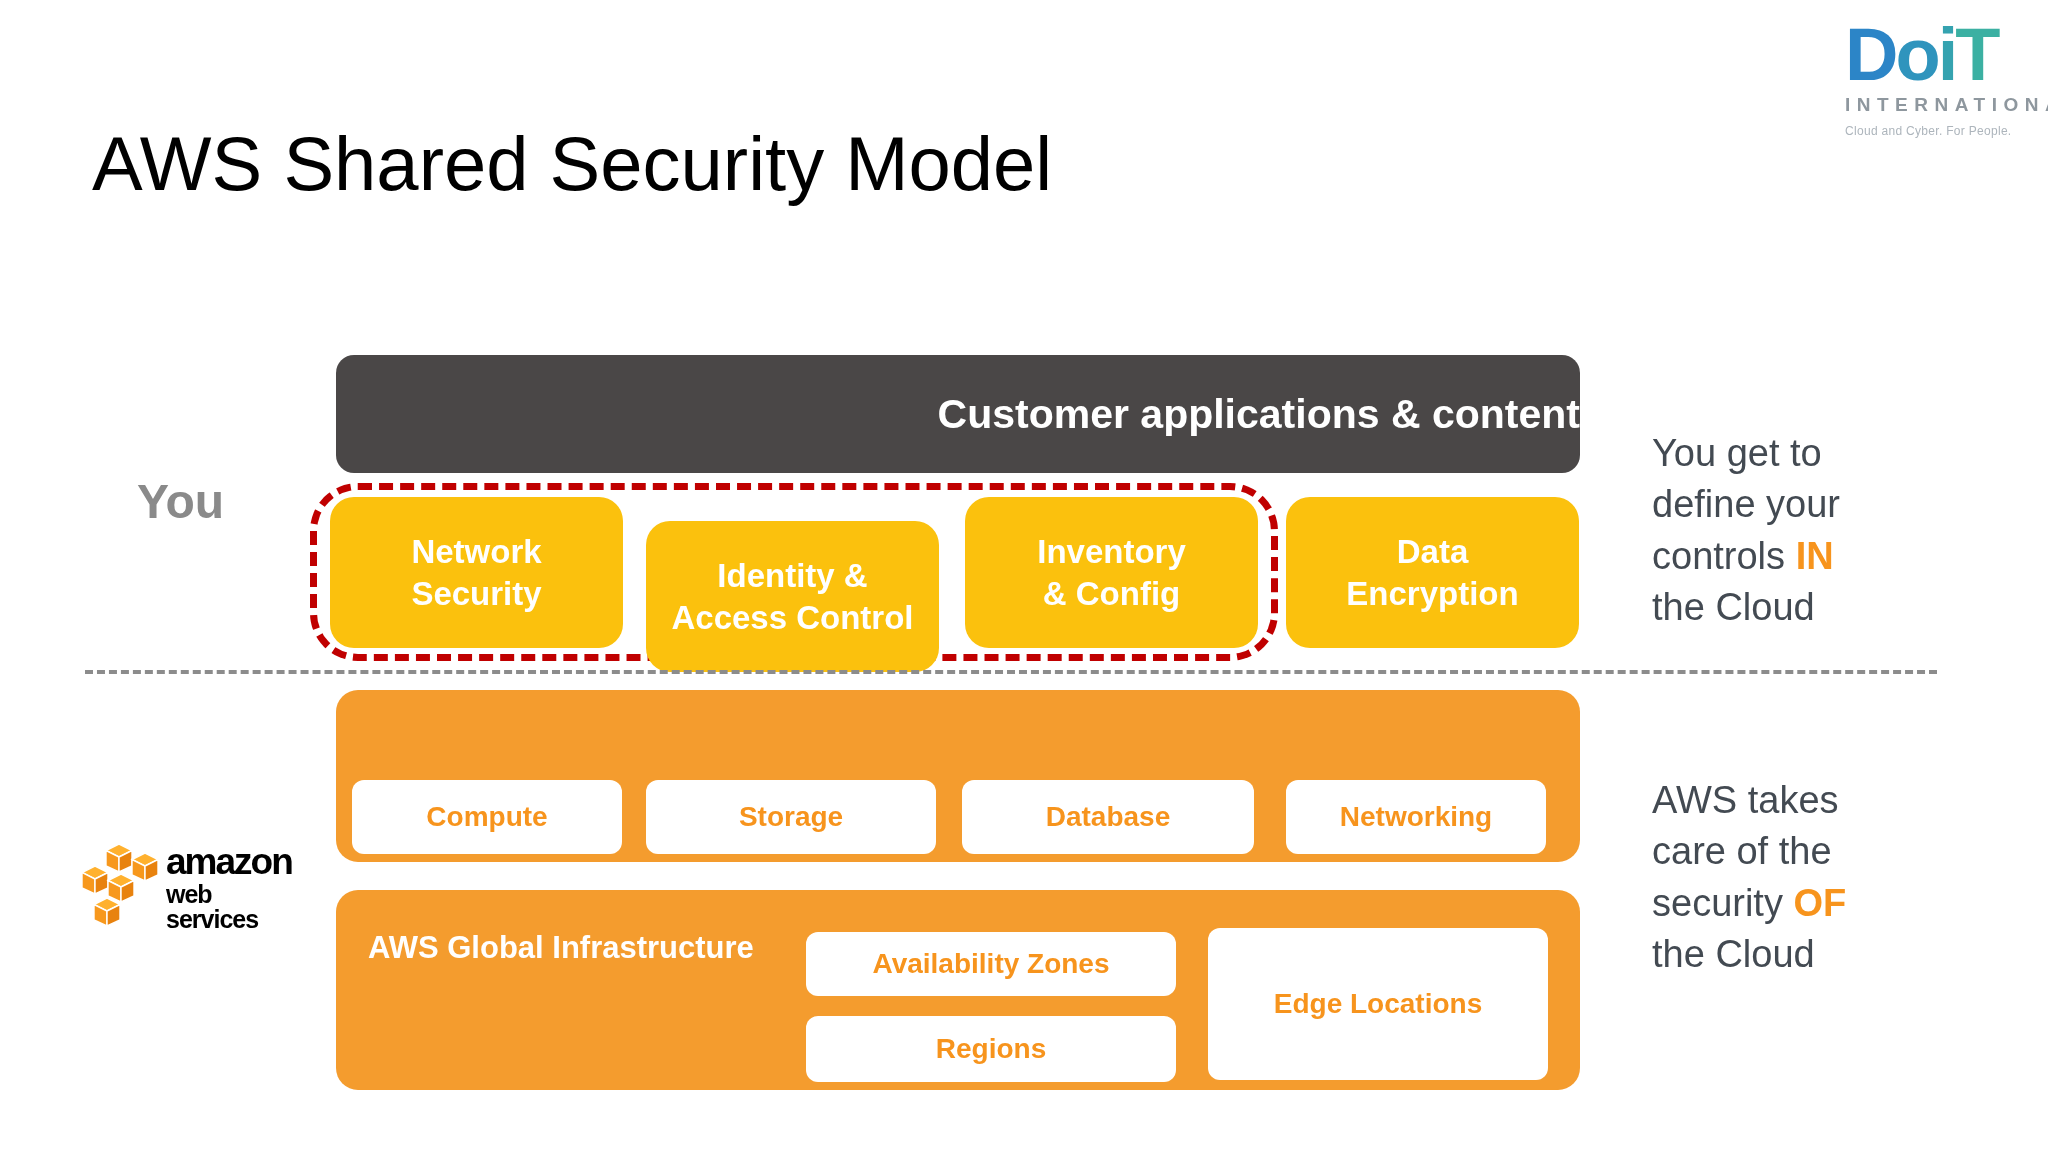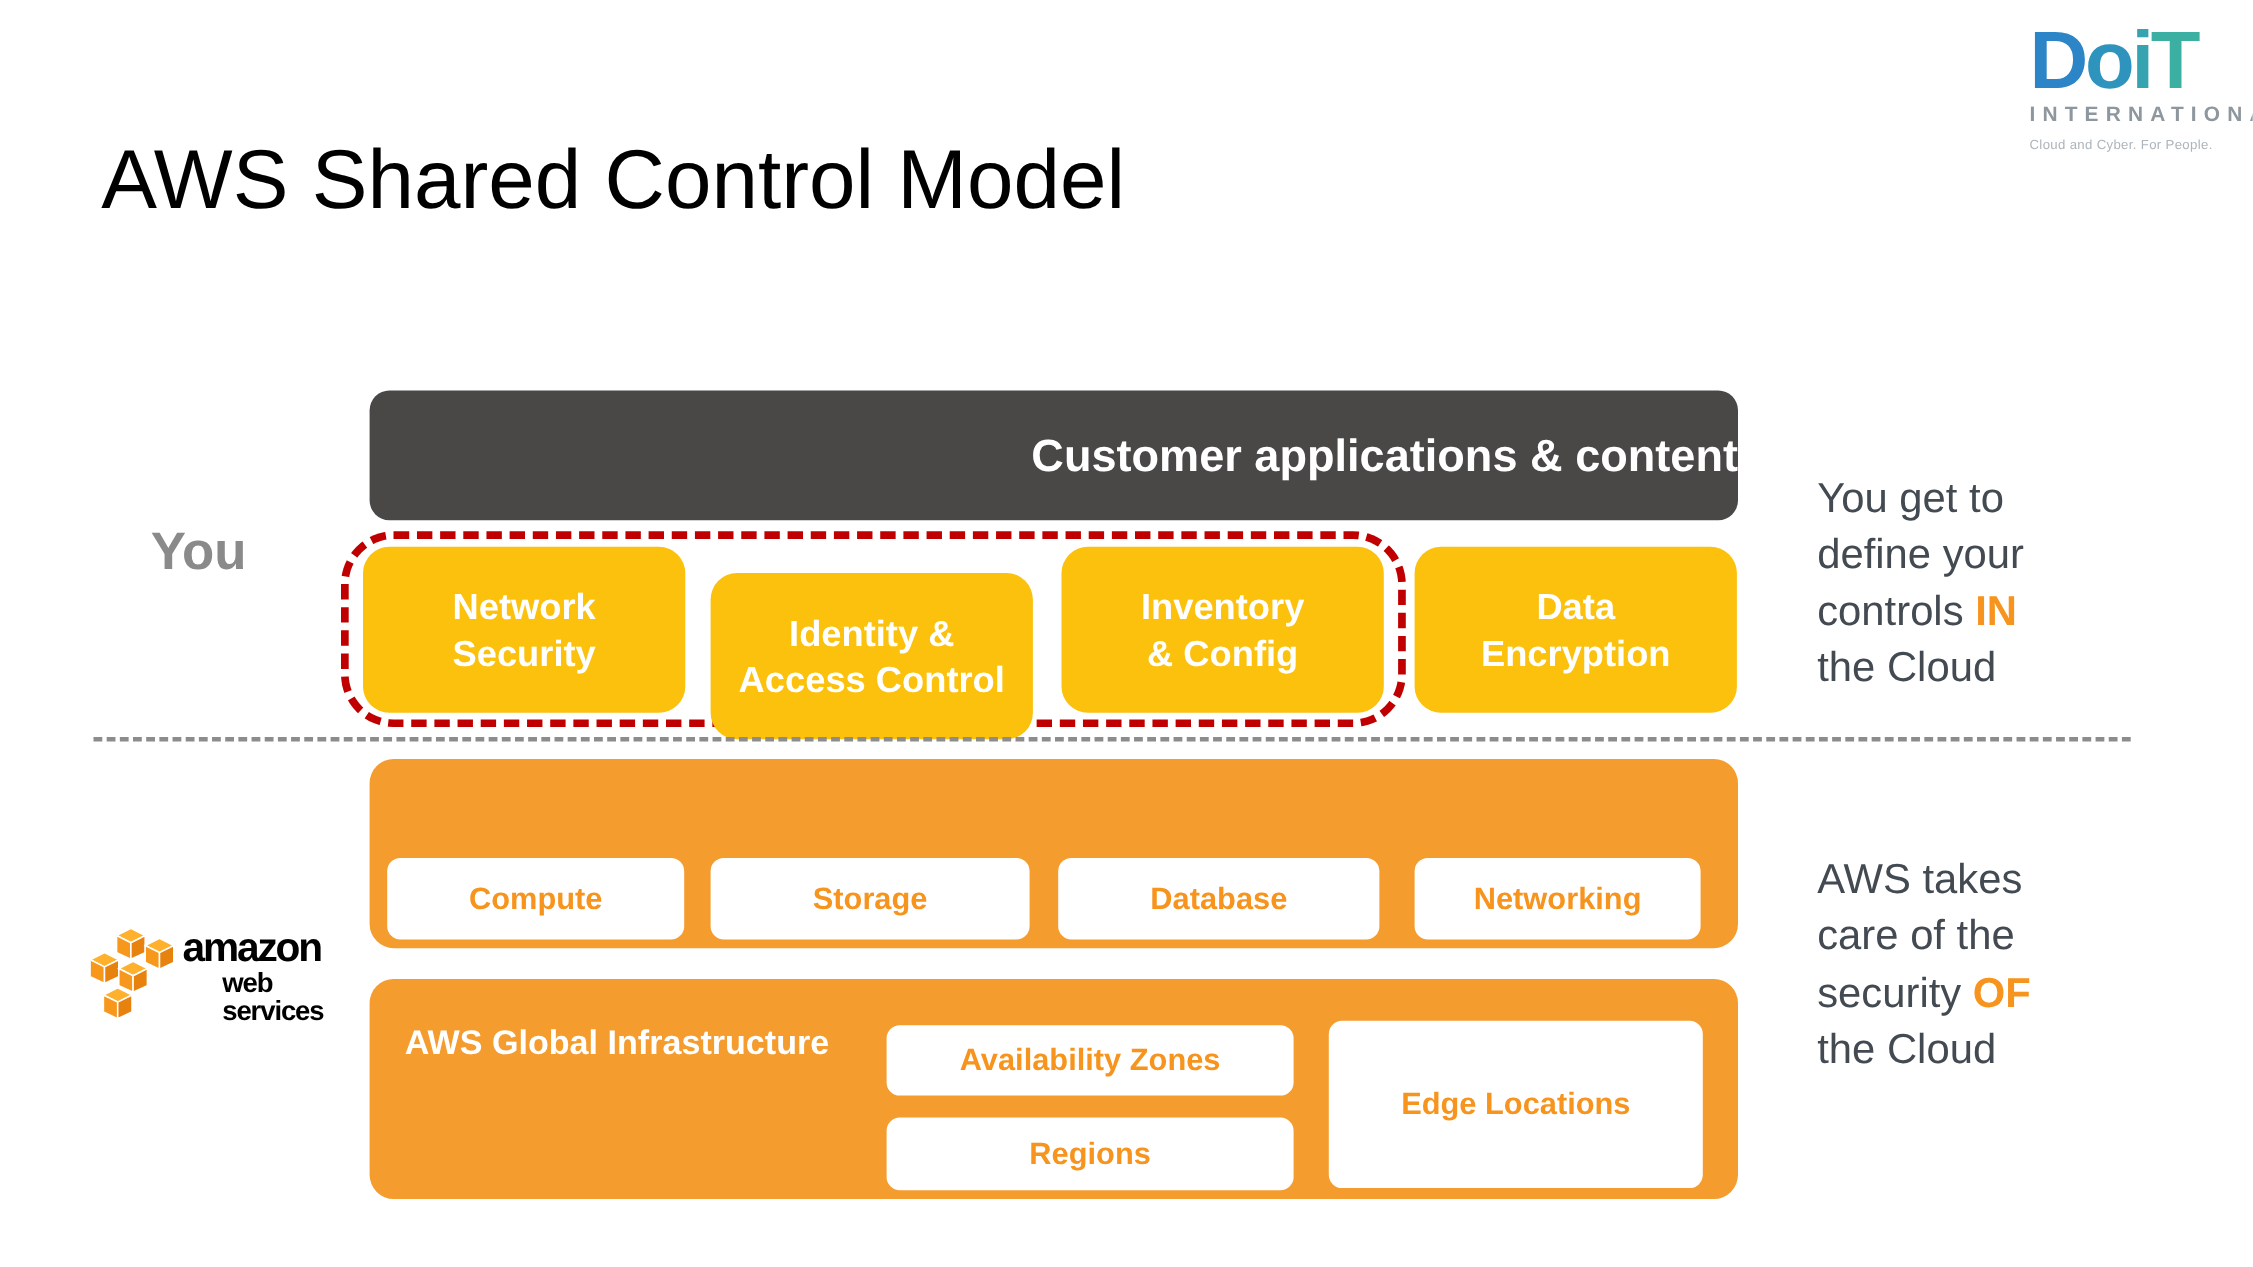--- a/index.html
+++ b/index.html
@@ -58,35 +58,35 @@
   .inner-box{
     position:absolute;background:#ffffff;border-radius:12px;
     display:flex;align-items:center;justify-content:center;
     color:#F7941D;font-size:28px;font-weight:700;text-align:center;margin-top:12px;
   }
   
   .awslogo{position:absolute;left:82px;top:842px;width:210px;height:90px;display:flex;align-items:center;}
   .aws-cubes{width:80px;height:86px;flex:none;}
   .aws-text{margin-left:4px;line-height:1;}
   .aws-text .t1{font-size:37px;font-weight:700;color:#000;letter-spacing:-2px;}
-  .aws-text .t2{font-size:25px;font-weight:700;color:#000;letter-spacing:-1px;margin-top:2px;margin-left:36px;}
+  .aws-text .t2{font-size:25px;font-weight:700;color:#000;letter-spacing:-1px;margin-top:2px;}
   
   .caption{
     position:absolute;left:1652px;width:228px;font-size:38px;color:#434A52;line-height:1.35;
   }
   .caption .hl{color:#F7941D;font-weight:700;}
   .cap-top{top:428px;}
   .cap-bottom{top:775px;}
 </style>
 </head>
 <body>
 
 <div id="stage">
 
-  <div class="slide-title">AWS Shared Control Model</div>
+  <div class="slide-title">AWS Shared Security Model</div>
 
   <div class="doit">
     <div class="doit-word"><span class="l1">D</span><span class="l2">o</span><span class="l3">i</span><span class="l4">T</span></div>
     <div class="doit-sub">INTERNATIONAL</div>
     <div class="doit-tag">Cloud and Cyber. For People.</div>
   </div>
 
   <div class="customer-bar">
     <span>Customer applications &amp; content</span>
   </div>

